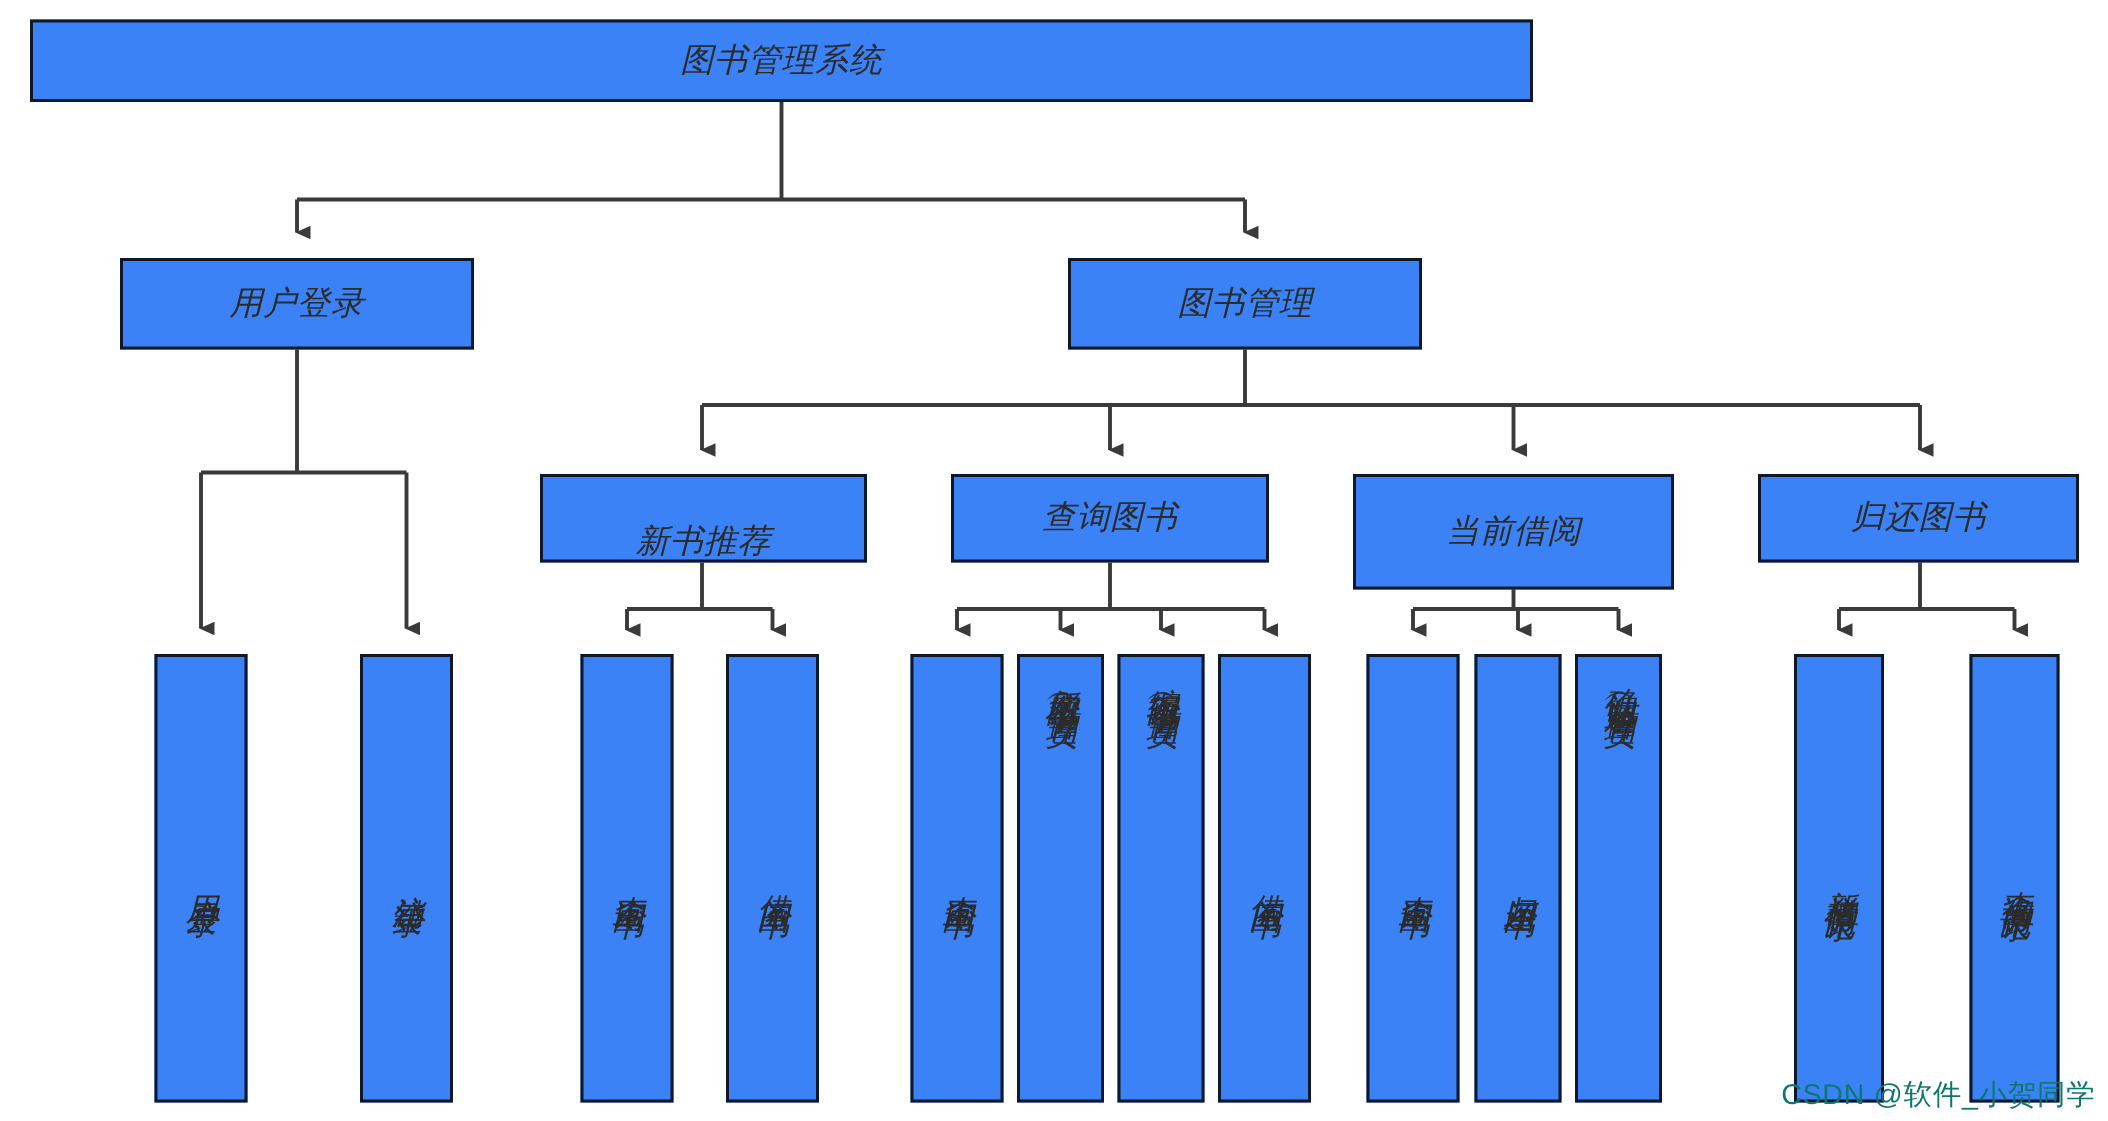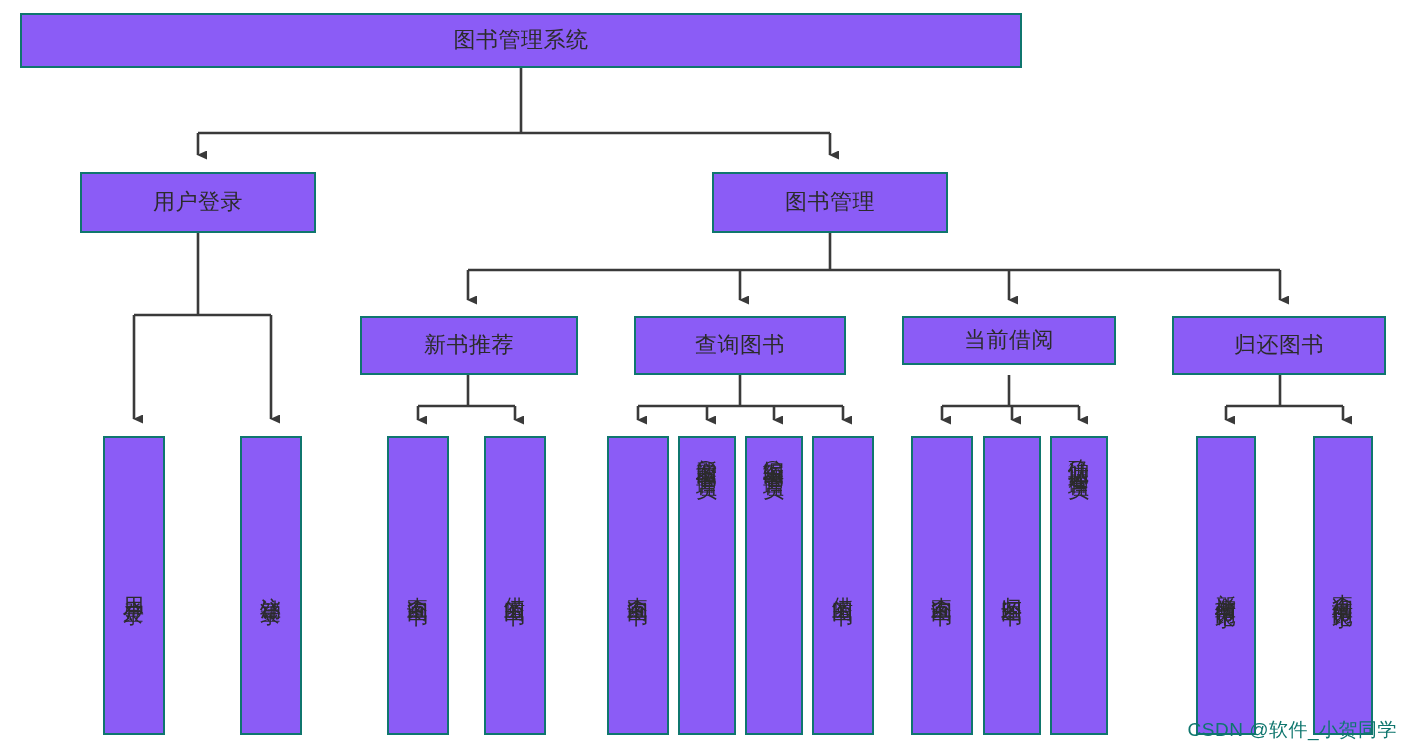--- a/index.html
+++ b/index.html
@@ -23,26 +23,27 @@
   svg#tree-svg {
     position: absolute;
     top: 0;
     left: 0;
     width: 1405px;
     height: 747px;
   }
   .node-box {
     position: absolute;
     box-sizing: border-box;
-    background: #8b5cf6;
-    border: 2px solid #0f766e;
+    background: #3b82f6;
+    border: 2px solid #0f172a;
     display: flex;
     align-items: center;
     justify-content: center;
     overflow: hidden;
+    font-style: italic;
   }
   .node-label-h {
     font-size: 22px;
     color: #2b2b2b;
     line-height: 1.1;
     white-space: nowrap;
     letter-spacing: 0.5px;
   }
   .node-label-v {
     font-size: 21px;
@@ -132,27 +133,27 @@
     <span class="node-label-h">图书管理系统</span>
   </div>
 
   <div class="node-box" id="box-l2-0" style="left: 80px; top: 172px; width: 236px; height: 61px;">
     <span class="node-label-h">用户登录</span>
   </div>
   <div class="node-box" id="box-l2-1" style="left: 712px; top: 172px; width: 236px; height: 61px;">
     <span class="node-label-h">图书管理</span>
   </div>
 
-  <div class="node-box" id="box-l3-0" style="left: 360px; top: 316px; width: 218px; height: 59px;">
+  <div class="node-box" id="box-l3-0" style="left: 360px; top: 316px; width: 218px; height: 59px; align-items: flex-end;">
     <span class="node-label-h">新书推荐</span>
   </div>
   <div class="node-box" id="box-l3-1" style="left: 634px; top: 316px; width: 212px; height: 59px;">
     <span class="node-label-h">查询图书</span>
   </div>
-  <div class="node-box" id="box-l3-2" style="left: 902px; top: 316px; width: 214px; height: 49px;">
+  <div class="node-box" id="box-l3-2" style="left: 902px; top: 316px; width: 214px; height: 77px;">
     <span class="node-label-h">当前借阅</span>
   </div>
   <div class="node-box" id="box-l3-3" style="left: 1172px; top: 316px; width: 214px; height: 59px;">
     <span class="node-label-h">归还图书</span>
   </div>
 
   <div class="node-box leaf-box center-v" id="box-leaf-0" style="left: 103px; top: 436px; width: 62px; height: 299px;">
     <span class="node-label-v">用户登录</span>
   </div>
   <div class="node-box leaf-box center-v" id="box-leaf-1" style="left: 240px; top: 436px; width: 62px; height: 299px;">

